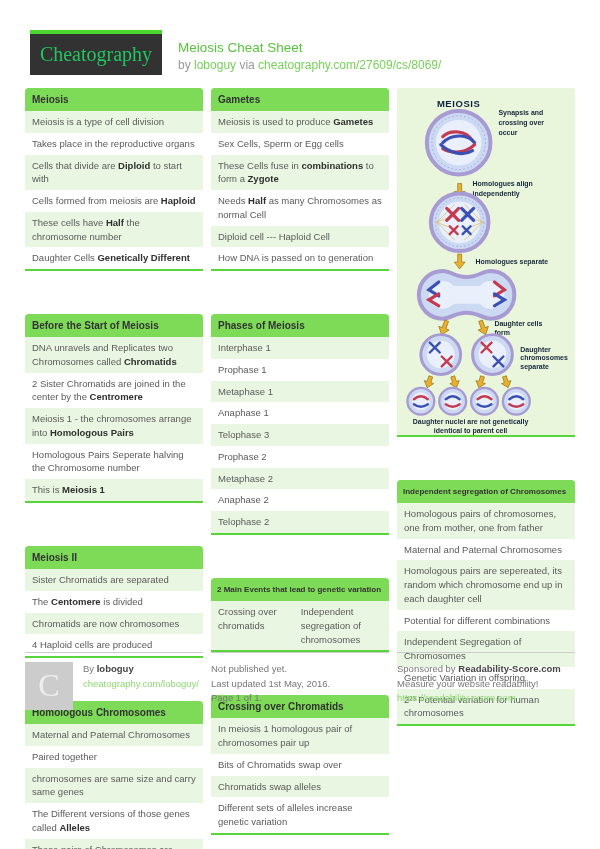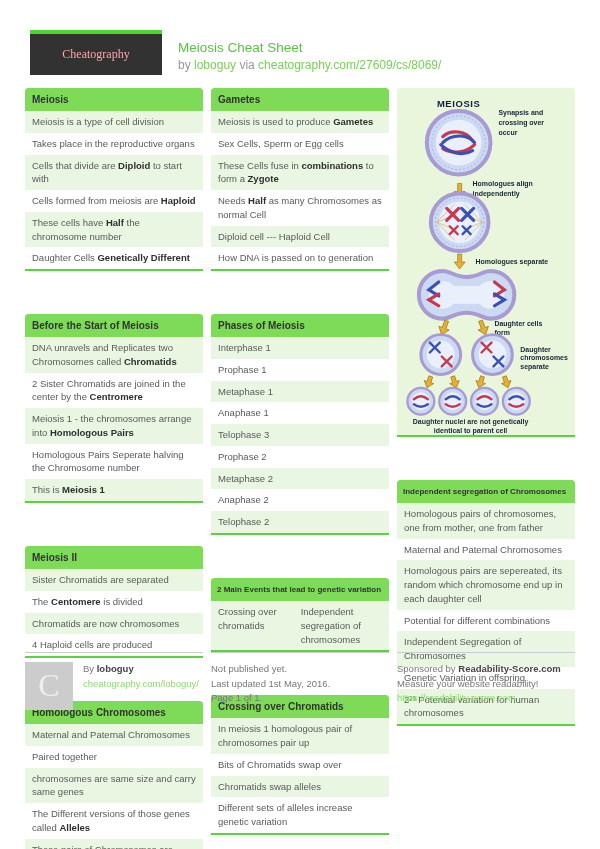--- a/index.html
+++ b/index.html
@@ -3,21 +3,21 @@
 <meta charset="utf-8">
 <style>
   html,body{margin:0;padding:0;background:#fff;}
   .page{position:relative;width:600px;height:849px;background:#fff;
         font-family:"Liberation Sans",sans-serif;overflow:hidden;}
 
   
   .hdr{position:absolute;top:30px;left:30px;right:25px;display:flex;}
   .logo{width:132px;height:41px;background:#323233;border-top:4px solid #4cd630;
         display:flex;align-items:center;justify-content:center;}
-  .logo span{color:#fca5a5;font-family:"Liberation Serif",serif;font-size:12px;}
+  .logo span{color:#22c55e;font-family:"Liberation Serif",serif;font-size:20px;}
   .titleblock{margin-left:16px;padding-top:3px;margin-top:7px;}
   .sheet-title{color:#58c43e;font-size:13.5px;margin:0 0 3px 0;font-weight:normal;}
   .byline{font-size:12px;color:#999;}
   .byline a{color:#76d158;text-decoration:none;}
 
   
   .cols{position:absolute;top:88px;left:25px;width:550px;display:flex;gap:8px;}
   .col{width:178px;display:flex;flex-direction:column;gap:32px;}
   .section{margin-bottom:11px;border-bottom:2px solid #57d53b;border-radius:3px 3px 0 0;overflow:hidden;}
   .sec-header{background:#7ddb57;color:#333;font-weight:bold;font-size:10px;

